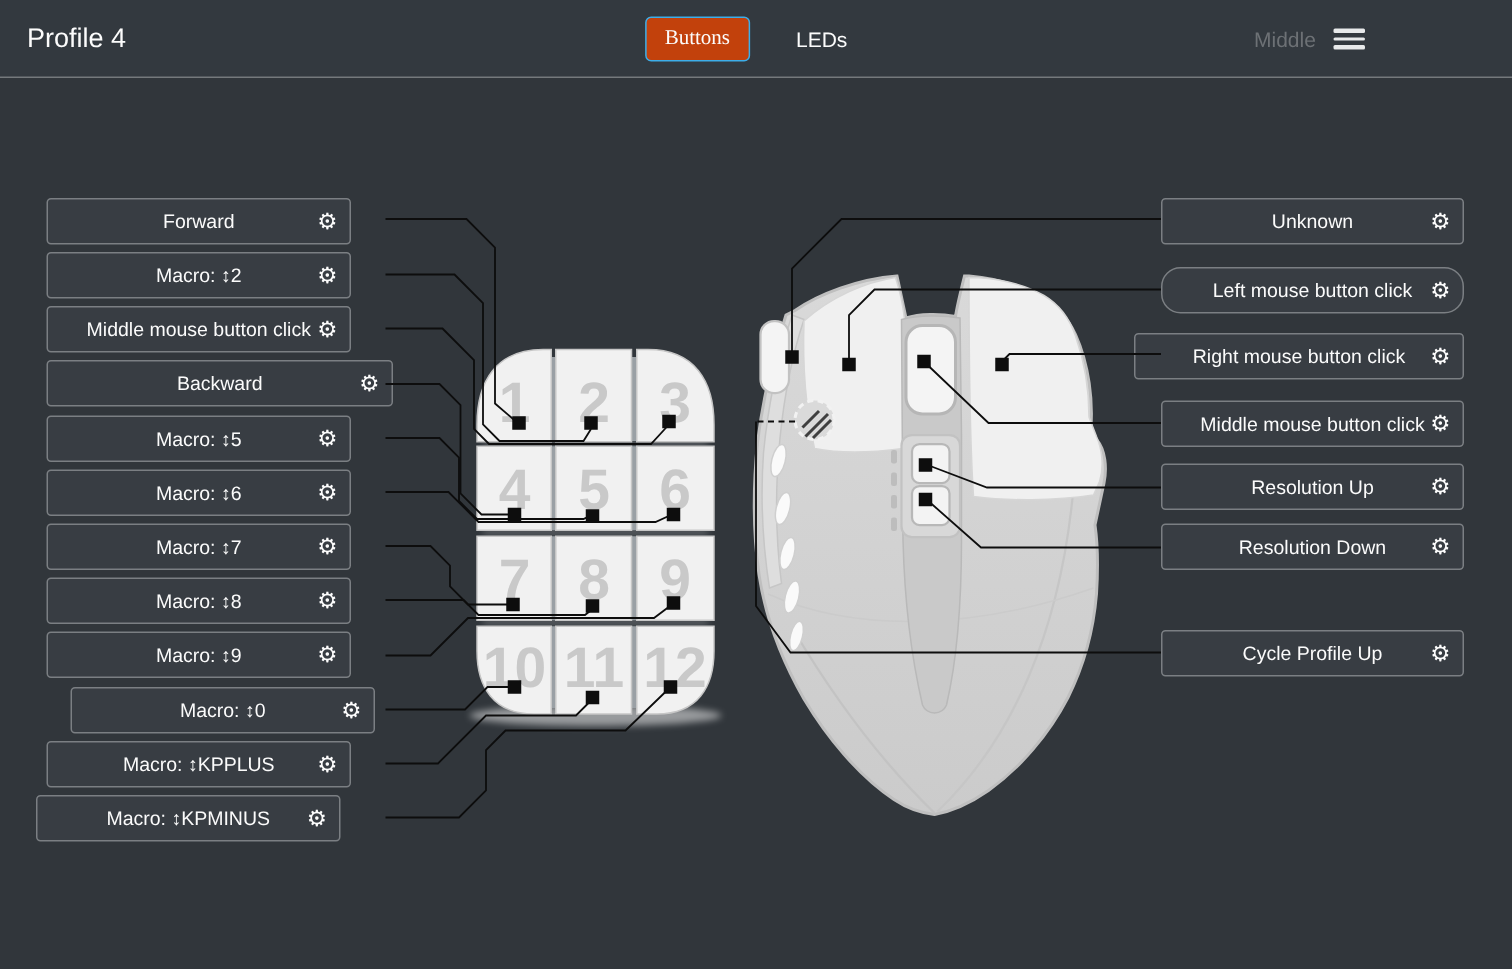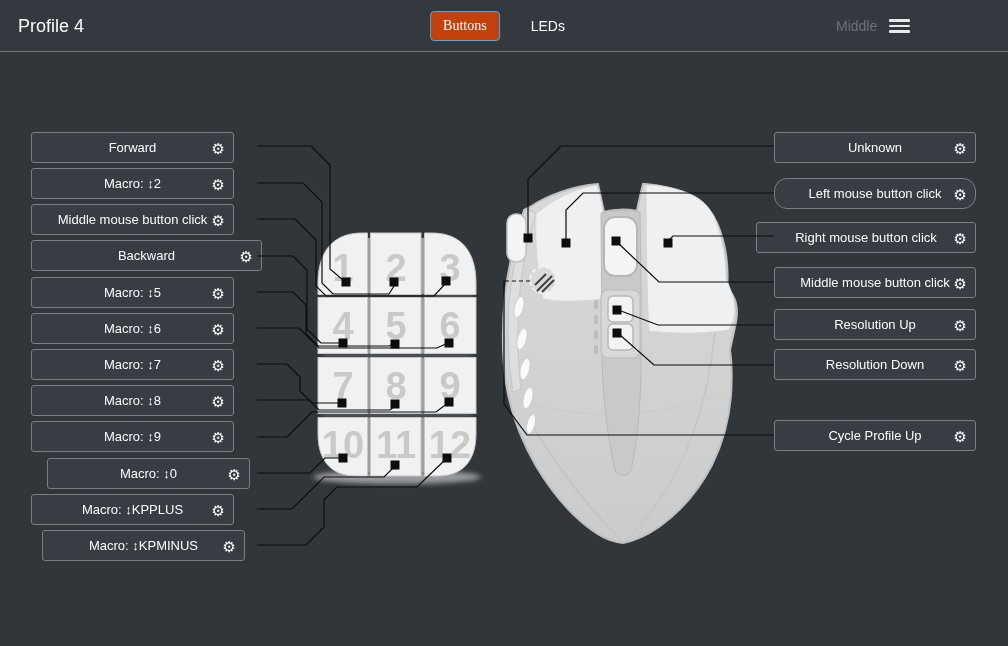--- a/index.html
+++ b/index.html
@@ -111,21 +111,21 @@
       <span class="gear">⚙</span>
     </div>
     <div class="map-btn" style="left: 31px; top: 458px; width: 203px; margin-left: 16px;">
       <span>Macro: ↕0</span>
       <span class="gear">⚙</span>
     </div>
     <div class="map-btn" style="left: 31px; top: 494px; width: 203px;">
       <span>Macro: ↕KPPLUS</span>
       <span class="gear">⚙</span>
     </div>
-    <div class="map-btn" style="left: 42px; top: 530px; width: 203px;">
+    <div class="map-btn" style="left: 24px; top: 530px; width: 203px;">
       <span>Macro: ↕KPMINUS</span>
       <span class="gear">⚙</span>
     </div>
   </div>
 <div id="right-list">
     <div class="map-btn" style="left: 774px; top: 132px; width: 202px;">
       <span>Unknown</span>
       <span class="gear">⚙</span>
     </div>
     <div class="map-btn" style="left: 774px; top: 178px; width: 202px; border-radius: 13px;">

